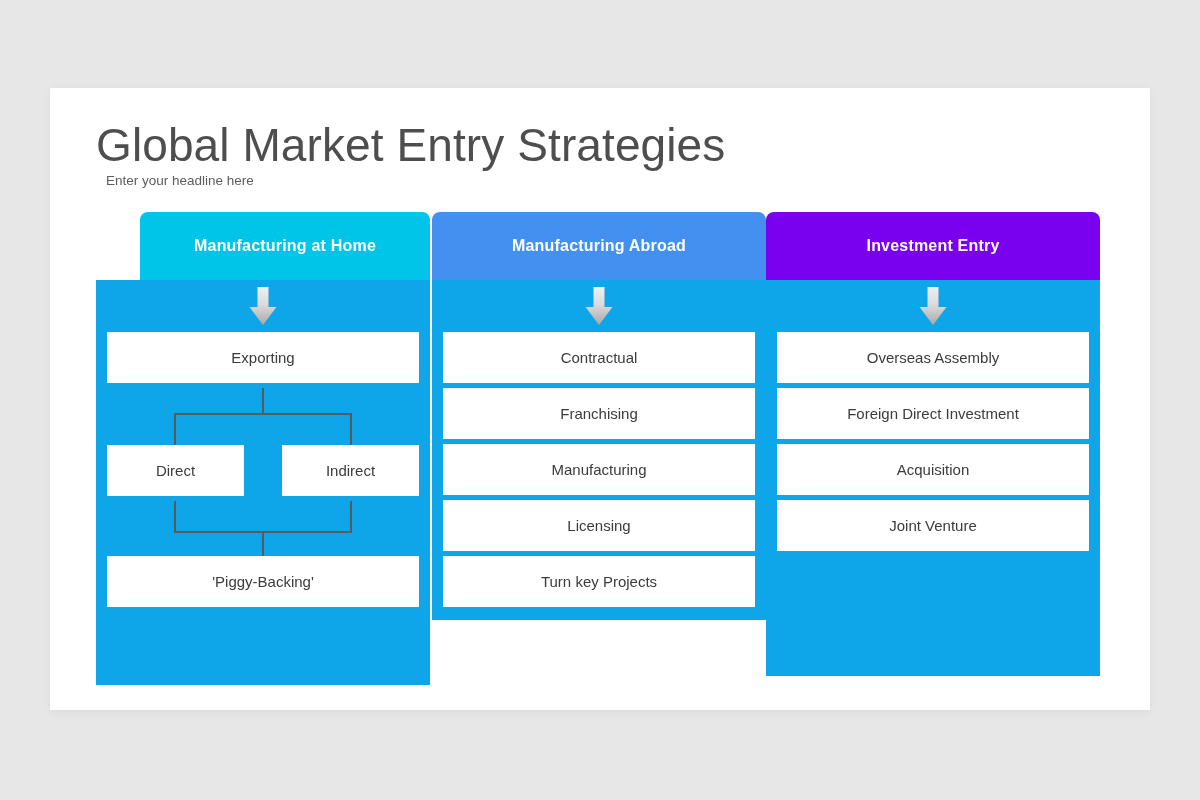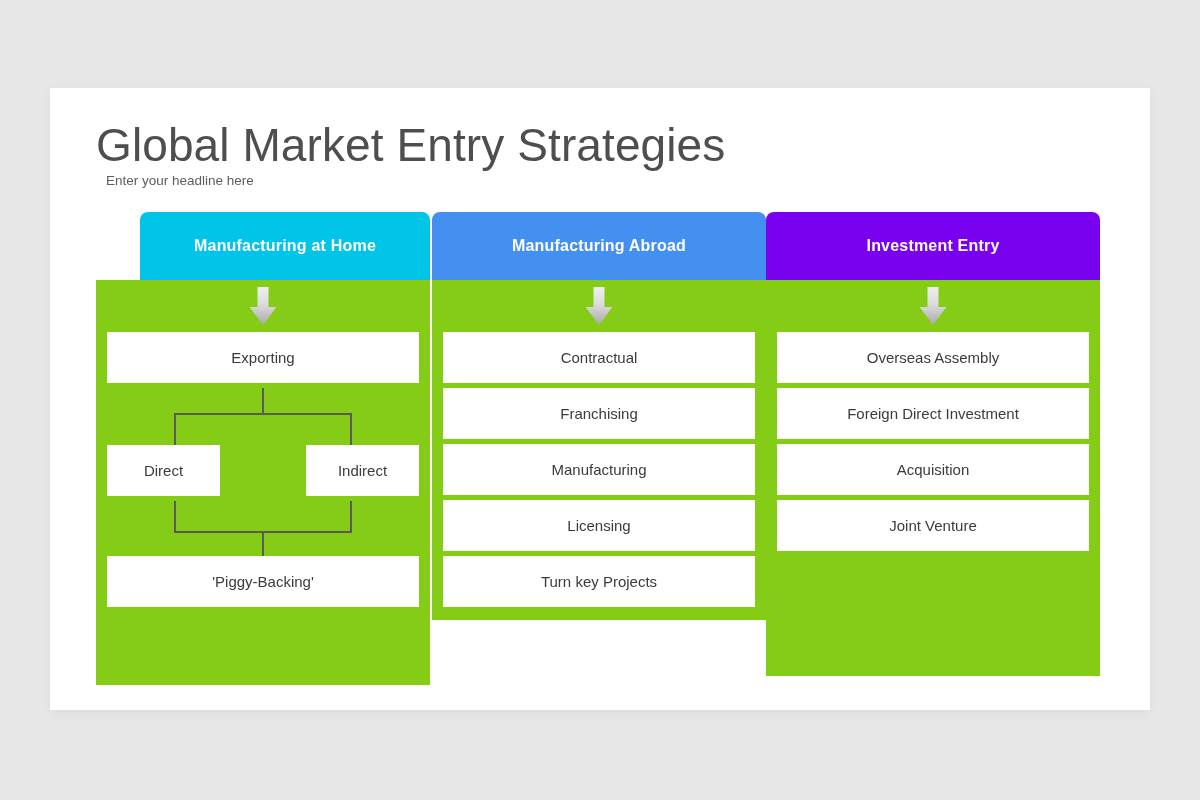--- a/index.html
+++ b/index.html
@@ -59,21 +59,21 @@
     display: flex;
     align-items: center;
     justify-content: center;
     color: #ffffff;
     font-size: 16px;
     font-weight: bold;
     letter-spacing: 0.2px;
   }
 
   .col-body {
-    background: #84cc16;
+    background: #0ea5e9;
     padding: 0 11px;
     position: relative;
   }
 
   .arrow-wrap {
     height: 52px;
     display: flex;
     align-items: center;
     justify-content: center;
   }
@@ -96,21 +96,21 @@
   
   .tree { position: relative; }
   .tree .pair-row {
     position: relative;
     height: 51px;
     margin-bottom: 5px;
     display: flex;
     justify-content: space-between;
   }
   .tree .pair-row .item-box {
-    width: 113px;
+    width: 137px;
     margin-bottom: 0;
   }
   .spacer-gap { height: 57px; position: relative; }
   .spacer-gap-low { height: 55px; position: relative; }
 
   .ln { position: absolute; background: #5a5a5a; }
   .ln-v { width: 1.6px; }
   .ln-h { height: 1.6px; }
 
   .col-pad-bottom { height: 10px; }

